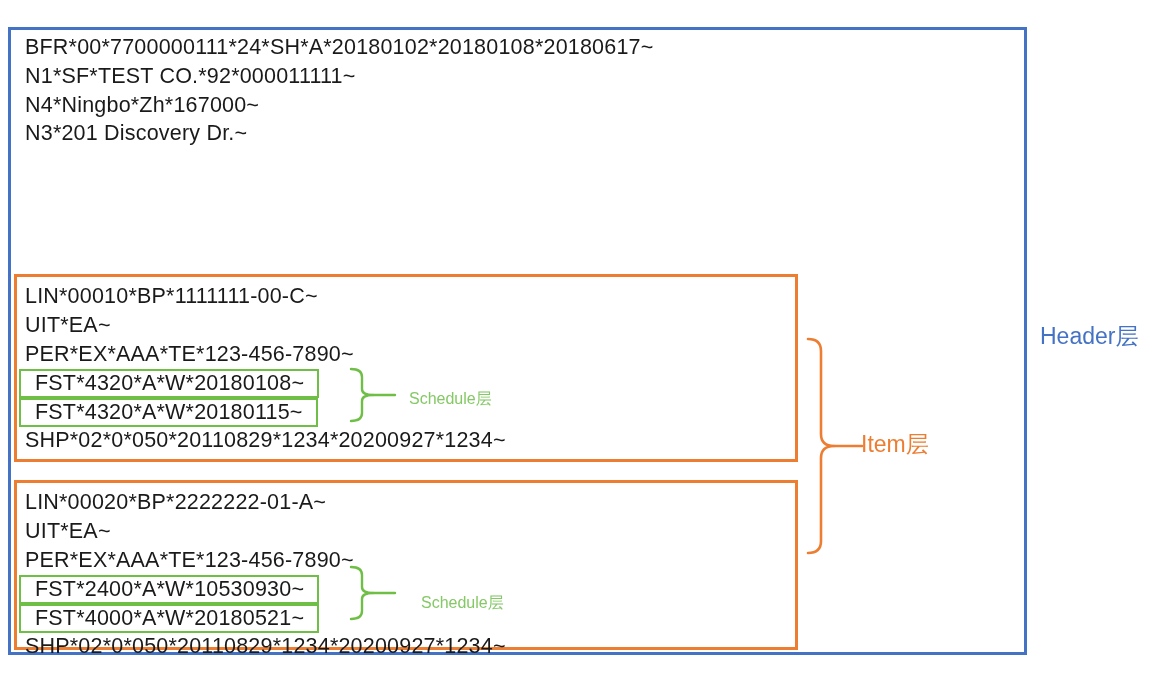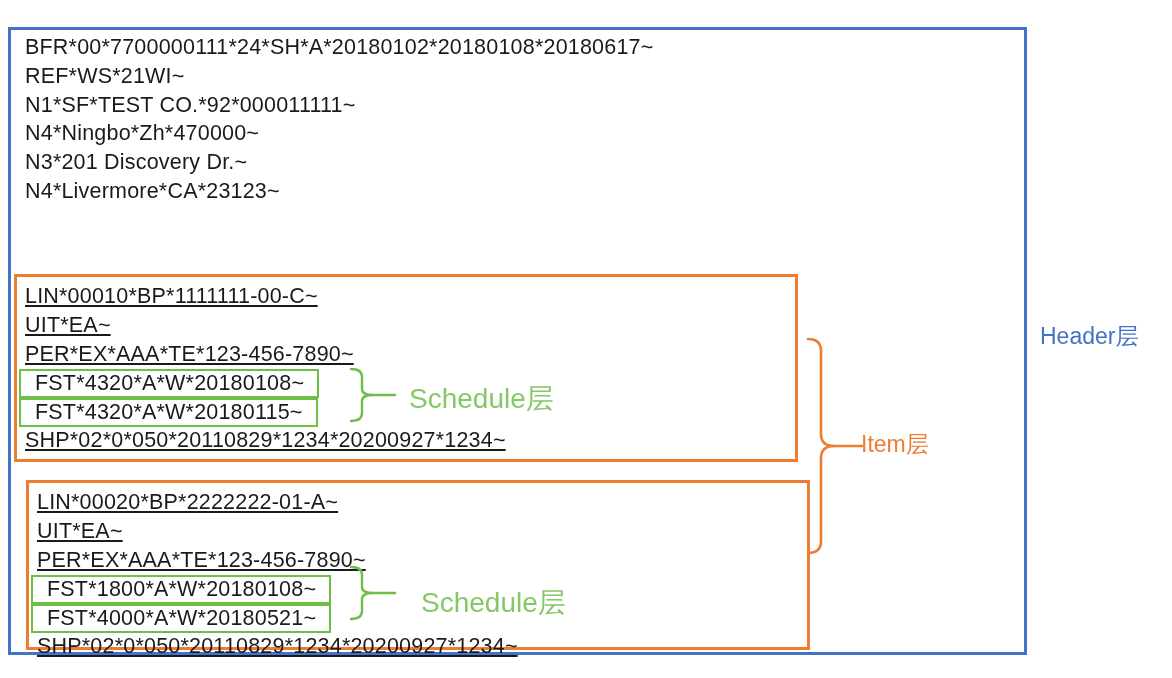--- a/index.html
+++ b/index.html
@@ -34,72 +34,69 @@
     position: absolute;
     left: 25px; top: 33px;
   }
   .item-box {
     position: absolute;
     left: 14px;
     width: 784px;
     border: 3px solid var(--orange);
     box-sizing: border-box;
     padding: 5px 0 0 8px;
-    text-decoration: underline;
   }
   .item-box-1 { top: 274px; height: 188px; }
-  .item-box-2 { top: 480px; height: 170px; margin-left: 12px; }
+  .item-box-2 { top: 480px; height: 170px; }
   .green-box {
     display: inline-block;
     border: 2px solid var(--green);
     line-height: 24.5px;
     padding: 0 13px 0 14px;
     margin-left: -6px;
     margin-top: 1px;
     vertical-align: top;
   }
   .brace-svg { position: absolute; }
   .layer-label {
     position: absolute;
     white-space: nowrap;
   }
-  .schedule-label { color: var(--green-text); font-size: 28px; line-height: 20px; }
+  .schedule-label { color: var(--green-text); font-size: 16px; line-height: 20px; }
   .item-label    { color: var(--orange); font-size: 23px; line-height: 23px; }
   .header-label  { color: var(--blue); font-size: 23px; line-height: 23px; }
 </style>
 </head>
 <body>
 
 <div id="screen" style="--blue: #4472C4; --orange: #ED7D31; --green: #6FBE46; --green-text: #85C866;">
 
   <div class="blue-box"></div>
 
   <div class="header-lines">
     <div class="edi-line">BFR*00*7700000111*24*SH*A*20180102*20180108*20180617~</div>
-    <div class="edi-line">REF*WS*21WI~</div>
     <div class="edi-line">N1*SF*TEST CO.*92*000011111~</div>
-    <div class="edi-line">N4*Ningbo*Zh*470000~</div>
+    <div class="edi-line">N4*Ningbo*Zh*167000~</div>
     <div class="edi-line">N3*201 Discovery Dr.~</div>
-    <div class="edi-line">N4*Livermore*CA*23123~</div>
   </div>
 
   <div class="item-box item-box-1">
     <div class="edi-line">LIN*00010*BP*1111111-00-C~</div>
     <div class="edi-line">UIT*EA~</div>
     <div class="edi-line">PER*EX*AAA*TE*123-456-7890~</div>
     <div class="edi-line"><span class="green-box"><span>FST*4320*A*W*20180108~</span></span></div>
     <div class="edi-line"><span class="green-box"><span>FST*4320*A*W*20180115~</span></span></div>
     <div class="edi-line">SHP*02*0*050*20110829*1234*20200927*1234~</div>
   </div>
 
   <div class="item-box item-box-2">
     <div class="edi-line">LIN*00020*BP*2222222-01-A~</div>
     <div class="edi-line">UIT*EA~</div>
     <div class="edi-line">PER*EX*AAA*TE*123-456-7890~</div>
-    <div class="edi-line"><span class="green-box"><span>FST*1800*A*W*20180108~</span></span></div>
+    <div class="edi-line"><span class="green-box"><span>FST*2400*A*W*10530930~</span></span></div>
     <div class="edi-line"><span class="green-box"><span>FST*4000*A*W*20180521~</span></span></div>
     <div class="edi-line">SHP*02*0*050*20110829*1234*20200927*1234~</div>
   </div>
 
   <svg class="brace-svg" style="left:349px; top:366px;" width="50" height="58" viewBox="0 0 50 58">
     <path d="M2,3 Q13,3 13,11 L13,23 Q13,29 24,29 Q13,29 13,35 L13,47 Q13,55 2,55" fill="none" stroke="var(--green)" stroke-width="2.4" stroke-linecap="round" stroke-linejoin="round"></path>
     <path d="M24,29 H46" fill="none" stroke="var(--green)" stroke-width="2.4" stroke-linecap="round"></path>
   </svg>
   <div class="layer-label schedule-label" style="left:409px; top:389px;">Schedule层</div>
 

